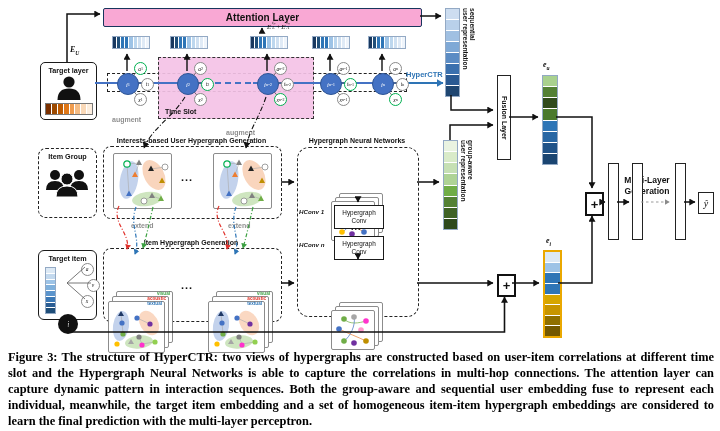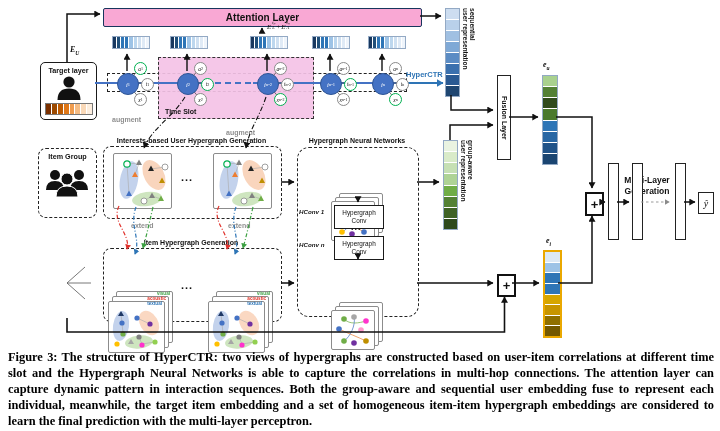--- a/index.html
+++ b/index.html
@@ -281,20 +281,46 @@
         <circle cx="28" cy="10" r="2.6" fill="#4472c4"></circle>
         <circle cx="41" cy="16" r="2.6" fill="#7030a0"></circle>
         <circle cx="30" cy="29" r="2.6" fill="#808080"></circle>
         <circle cx="33" cy="37" r="2.6" fill="#ff33cc"></circle>
         <circle cx="46" cy="34" r="2.6" fill="#92d050"></circle>
         <polygon points="22,31 25,36 19,36" fill="#a6a6a6"></polygon>
       </svg>
     </div>
   </div>
 
+  <div class="box-solid" style="left:38px;top:250px;width:57px;height:68px;border-radius:6px;">
+    <div class="boxtitle">Target item</div>
+    <div class="bar v" style="left:6px;top:16px;width:9px;height:45px;">
+        <div style="background: rgb(220, 233, 245);"></div>
+        <div style="background: rgb(195, 217, 238);"></div>
+        <div style="background: rgb(157, 195, 230);"></div>
+        <div style="background: rgb(127, 176, 220);"></div>
+        <div style="background: rgb(91, 148, 204);"></div>
+        <div style="background: rgb(59, 120, 181);"></div>
+        <div style="background: rgb(42, 93, 148);"></div>
+        <div style="background: rgb(31, 78, 121);"></div>
+      </div>
+    <div class="abs" style="left:19px;top:23px;width:20px;height:20px;border-radius:50%;background:#111;color:#fff;
+         display:flex;align-items:center;justify-content:center;font-size:8px;">
+        <i>i</i>
+      </div>
+    <div class="sat" style="left:41.5px;top:11.5px;">
+        <i>a</i>
+      </div>
+    <div class="sat" style="left:47.5px;top:27.5px;">
+        <i>v</i>
+      </div>
+    <div class="sat" style="left:41.5px;top:43.5px;">
+        <i>x</i>
+      </div>
+  </div>
 
   <div class="lbl lbl-c" style="left:297px;top:137px;width:120px;">Hypergraph Neural Networks</div>
   <div class="box-dashed" style="left:297px;top:147px;width:120px;height:168px;border-radius:12px;"></div>
 
   <div class="abs" style="left:331px;top:153px;width:51px;height:47px;">
     <div class="card" style="left:8px;top:0;width:42px;height:38px;"></div>
     <div class="card" style="left:4px;top:4px;width:42px;height:38px;"></div>
     <div class="card" style="left:0;top:8px;width:42px;height:38px;">
       <svg width="42" height="38">
         <path d="M11,8 C18,14 26,12 33,8" stroke="#70ad47" stroke-width=".9" fill="none" opacity=".8"></path>

